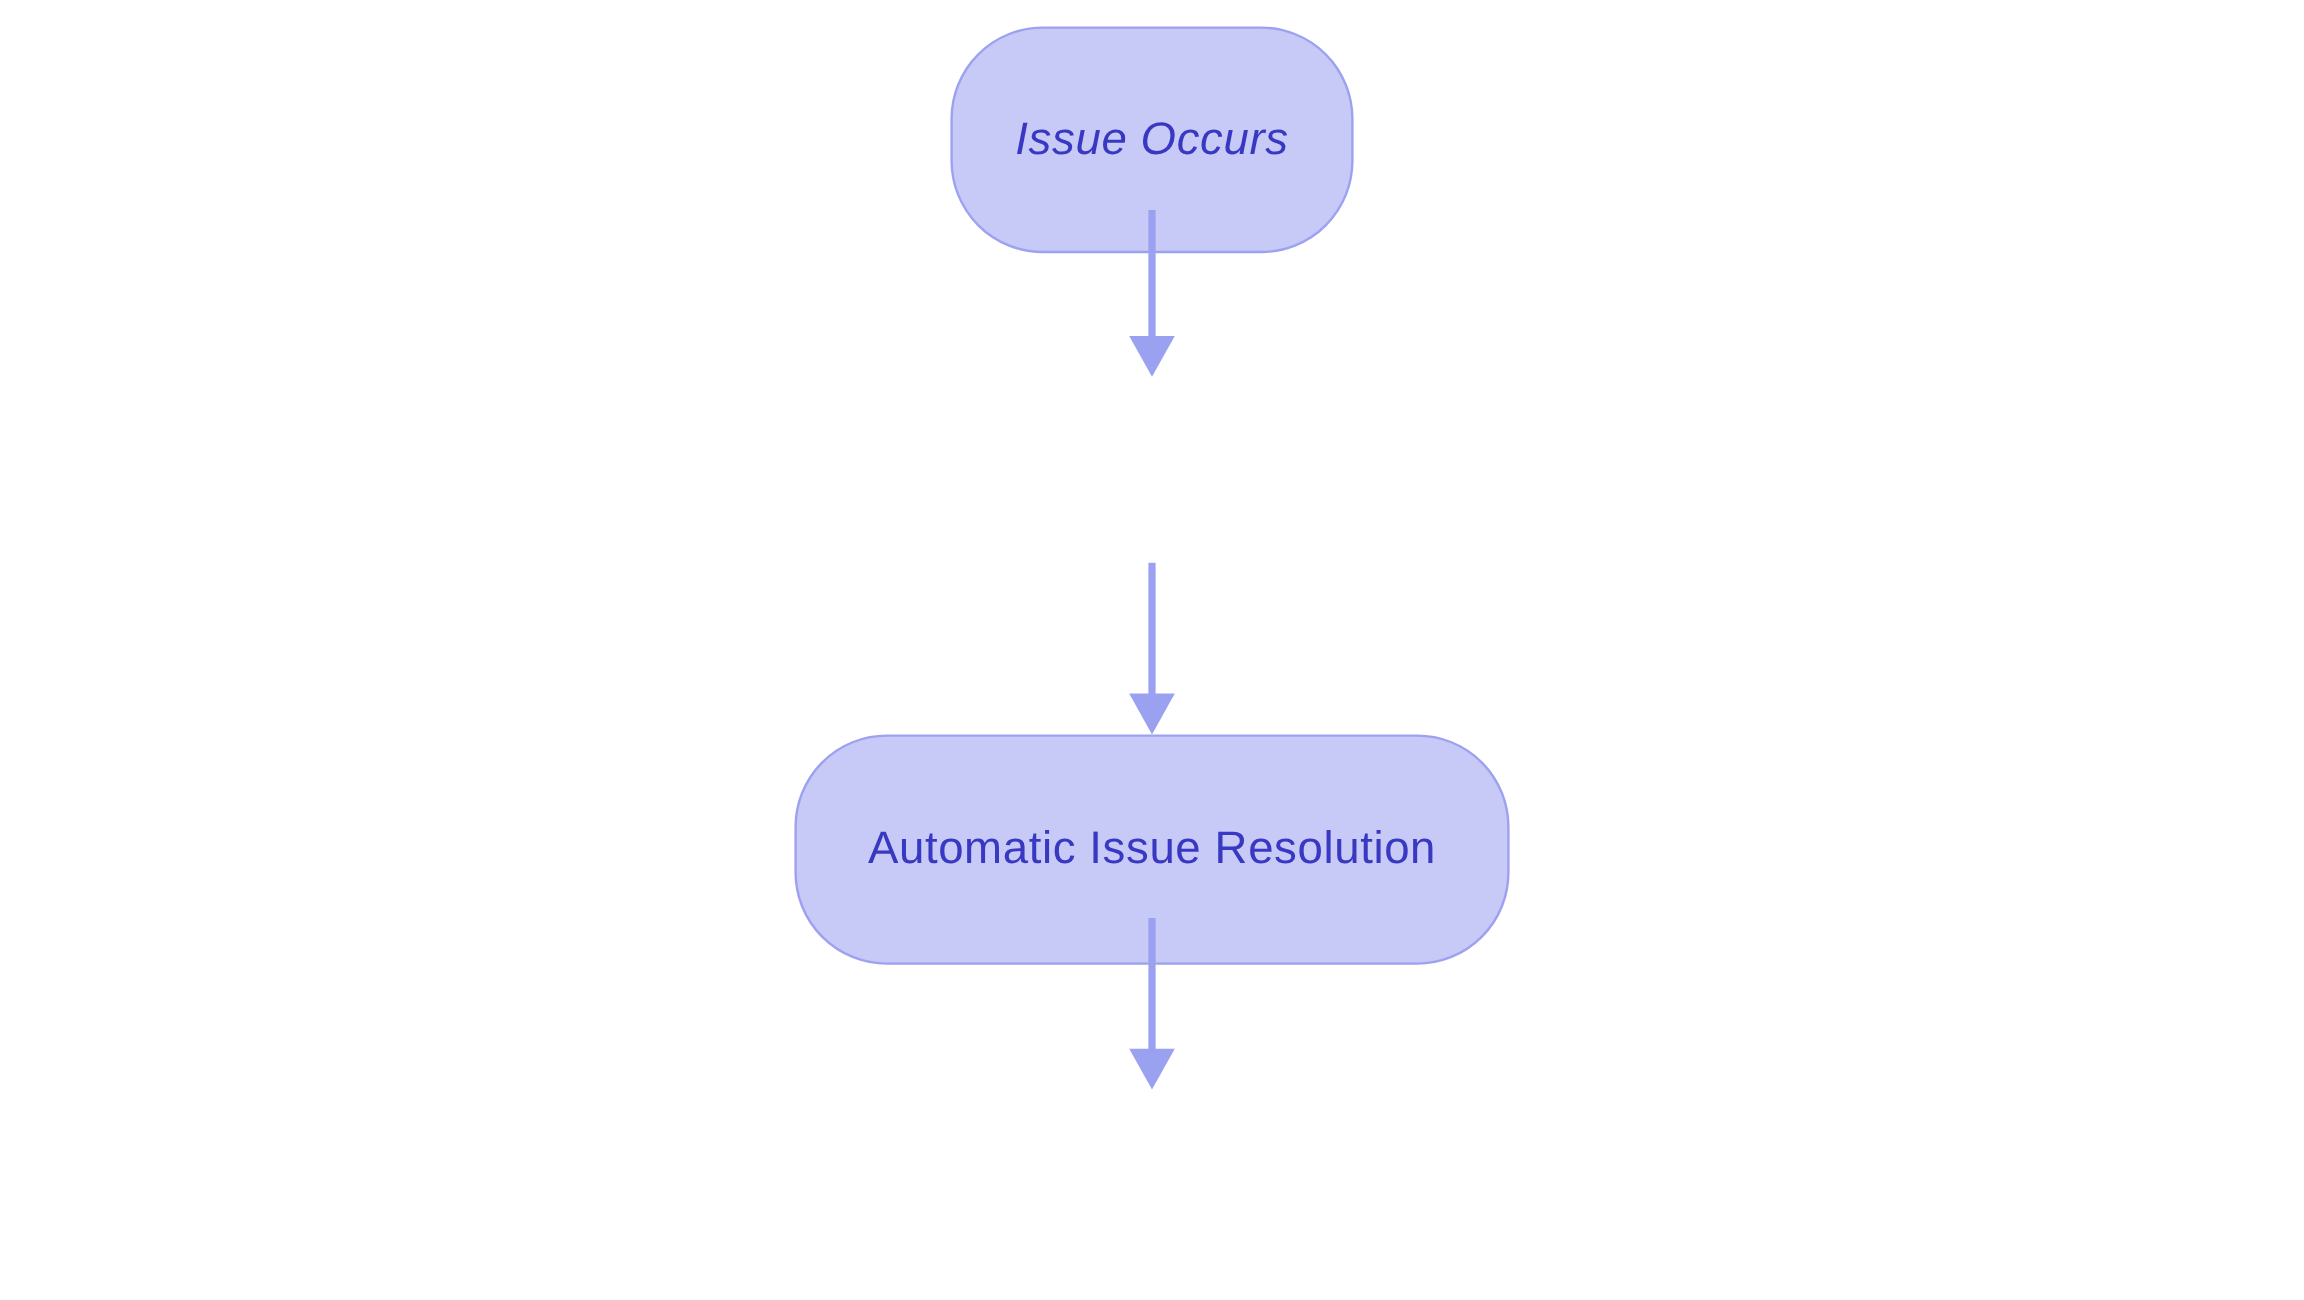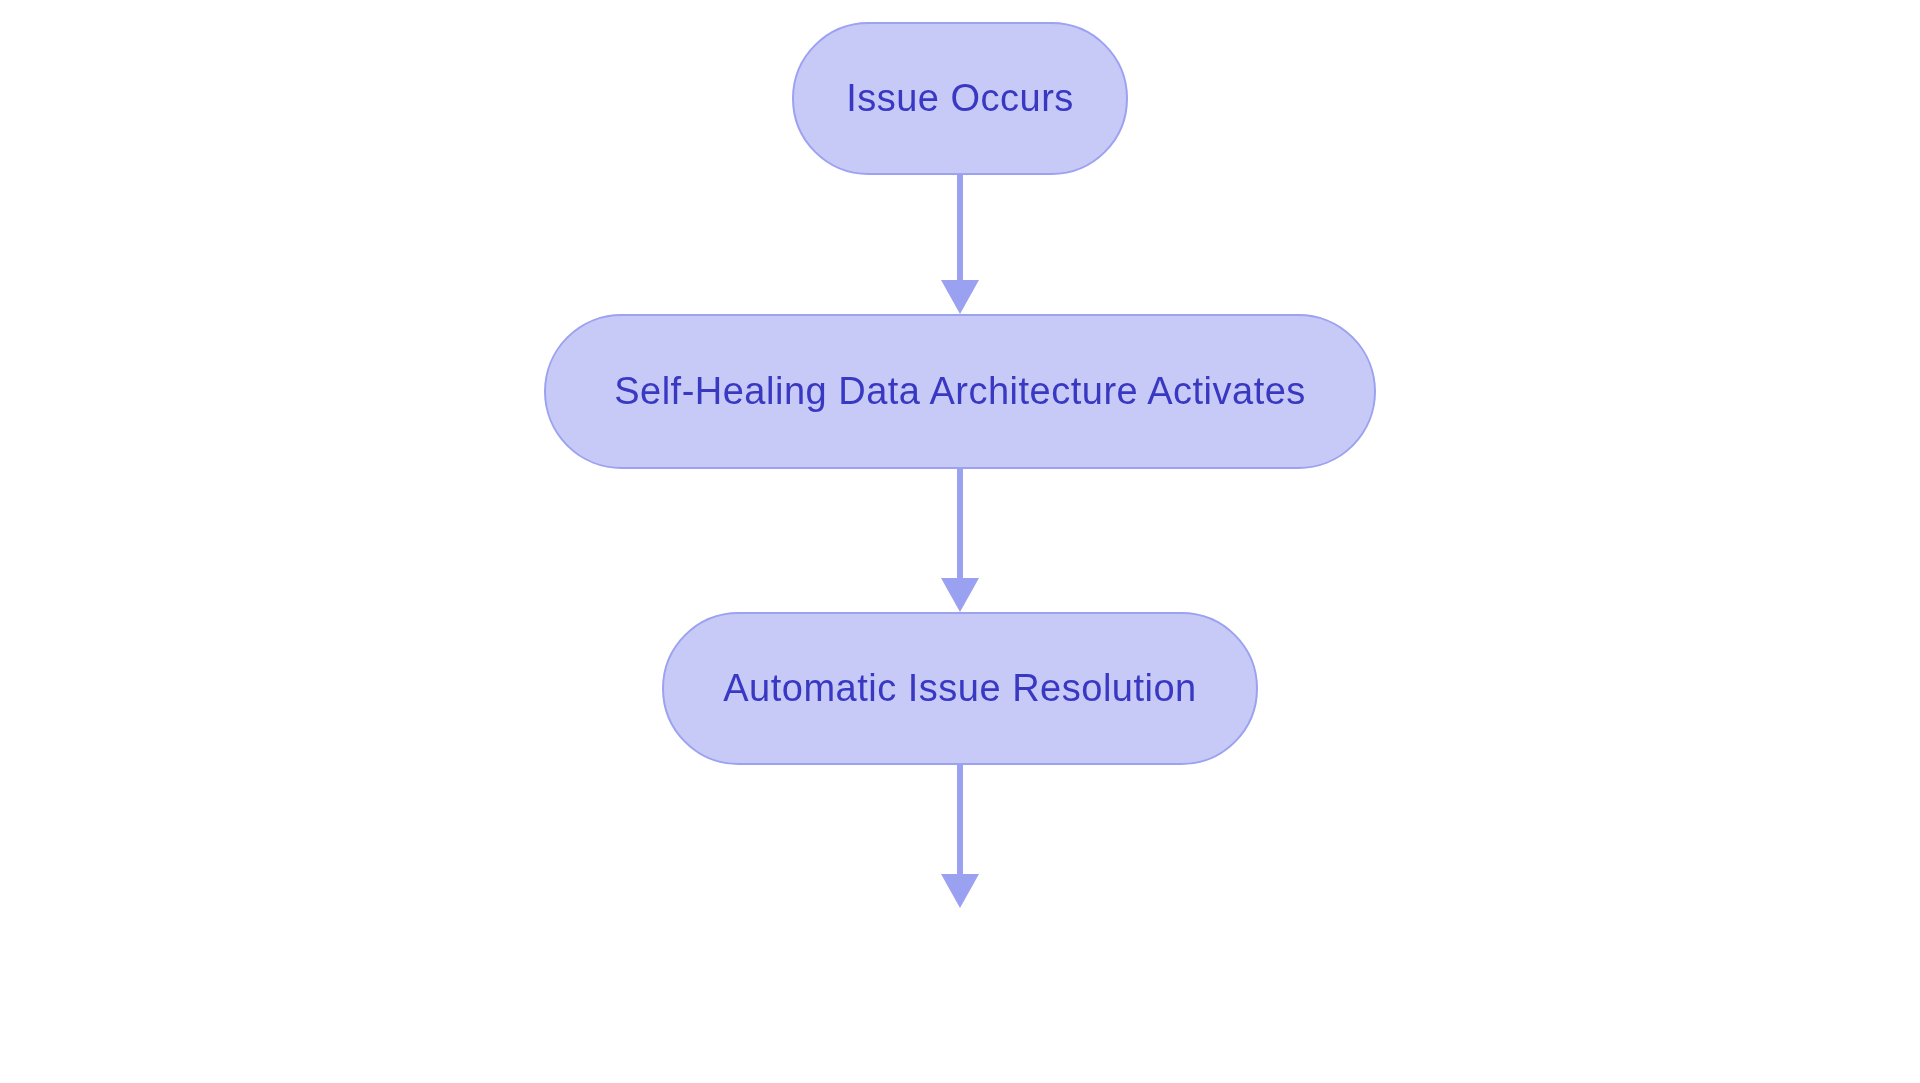--- a/index.html
+++ b/index.html
@@ -25,23 +25,23 @@
     justify-content: center;
     text-align: center;
   }
   .node-label {
     color: #3838c2;
     font-size: 38px;
     line-height: 1.2;
     white-space: nowrap;
     letter-spacing: 0.5px;
   }
-  .node-1 { left: 792px; top: 22px;  width: 336px; height: 153px; border-radius: 77px; }
+  .node-1 { left: 792px; top: 22px;  width: 336px; height: 189px; border-radius: 77px; font-style: italic; }
   .node-2 { left: 544px; top: 314px; width: 832px; height: 155px; border-radius: 78px; }
-  .node-3 { left: 662px; top: 612px; width: 596px; height: 153px; border-radius: 77px; }
+  .node-3 { left: 662px; top: 612px; width: 596px; height: 192px; border-radius: 77px; }
   .node-4 { left: 620px; top: 908px; width: 680px; height: 150px; border-radius: 75px; }
 
   .edge-line {
     position: absolute;
     left: 957px;
     width: 6px;
     background: #9ba1f1;
   }
   .edge-line-1 { top: 175px; height: 108px; }
   .edge-line-2 { top: 469px; height: 112px; }
@@ -65,23 +65,20 @@
 
 <div class="canvas">
 
   <div class="node node-1">
     <span class="node-label">Issue Occurs</span>
   </div>
 
   <div class="edge-line edge-line-1"></div>
   <div class="edge-head edge-head-1"></div>
 
-  <div class="node node-2">
-    <span class="node-label">Self-Healing Data Architecture Activates</span>
-  </div>
 
   <div class="edge-line edge-line-2"></div>
   <div class="edge-head edge-head-2"></div>
 
   <div class="node node-3">
     <span class="node-label">Automatic Issue Resolution</span>
   </div>
 
   <div class="edge-line edge-line-3"></div>
   <div class="edge-head edge-head-3"></div>

